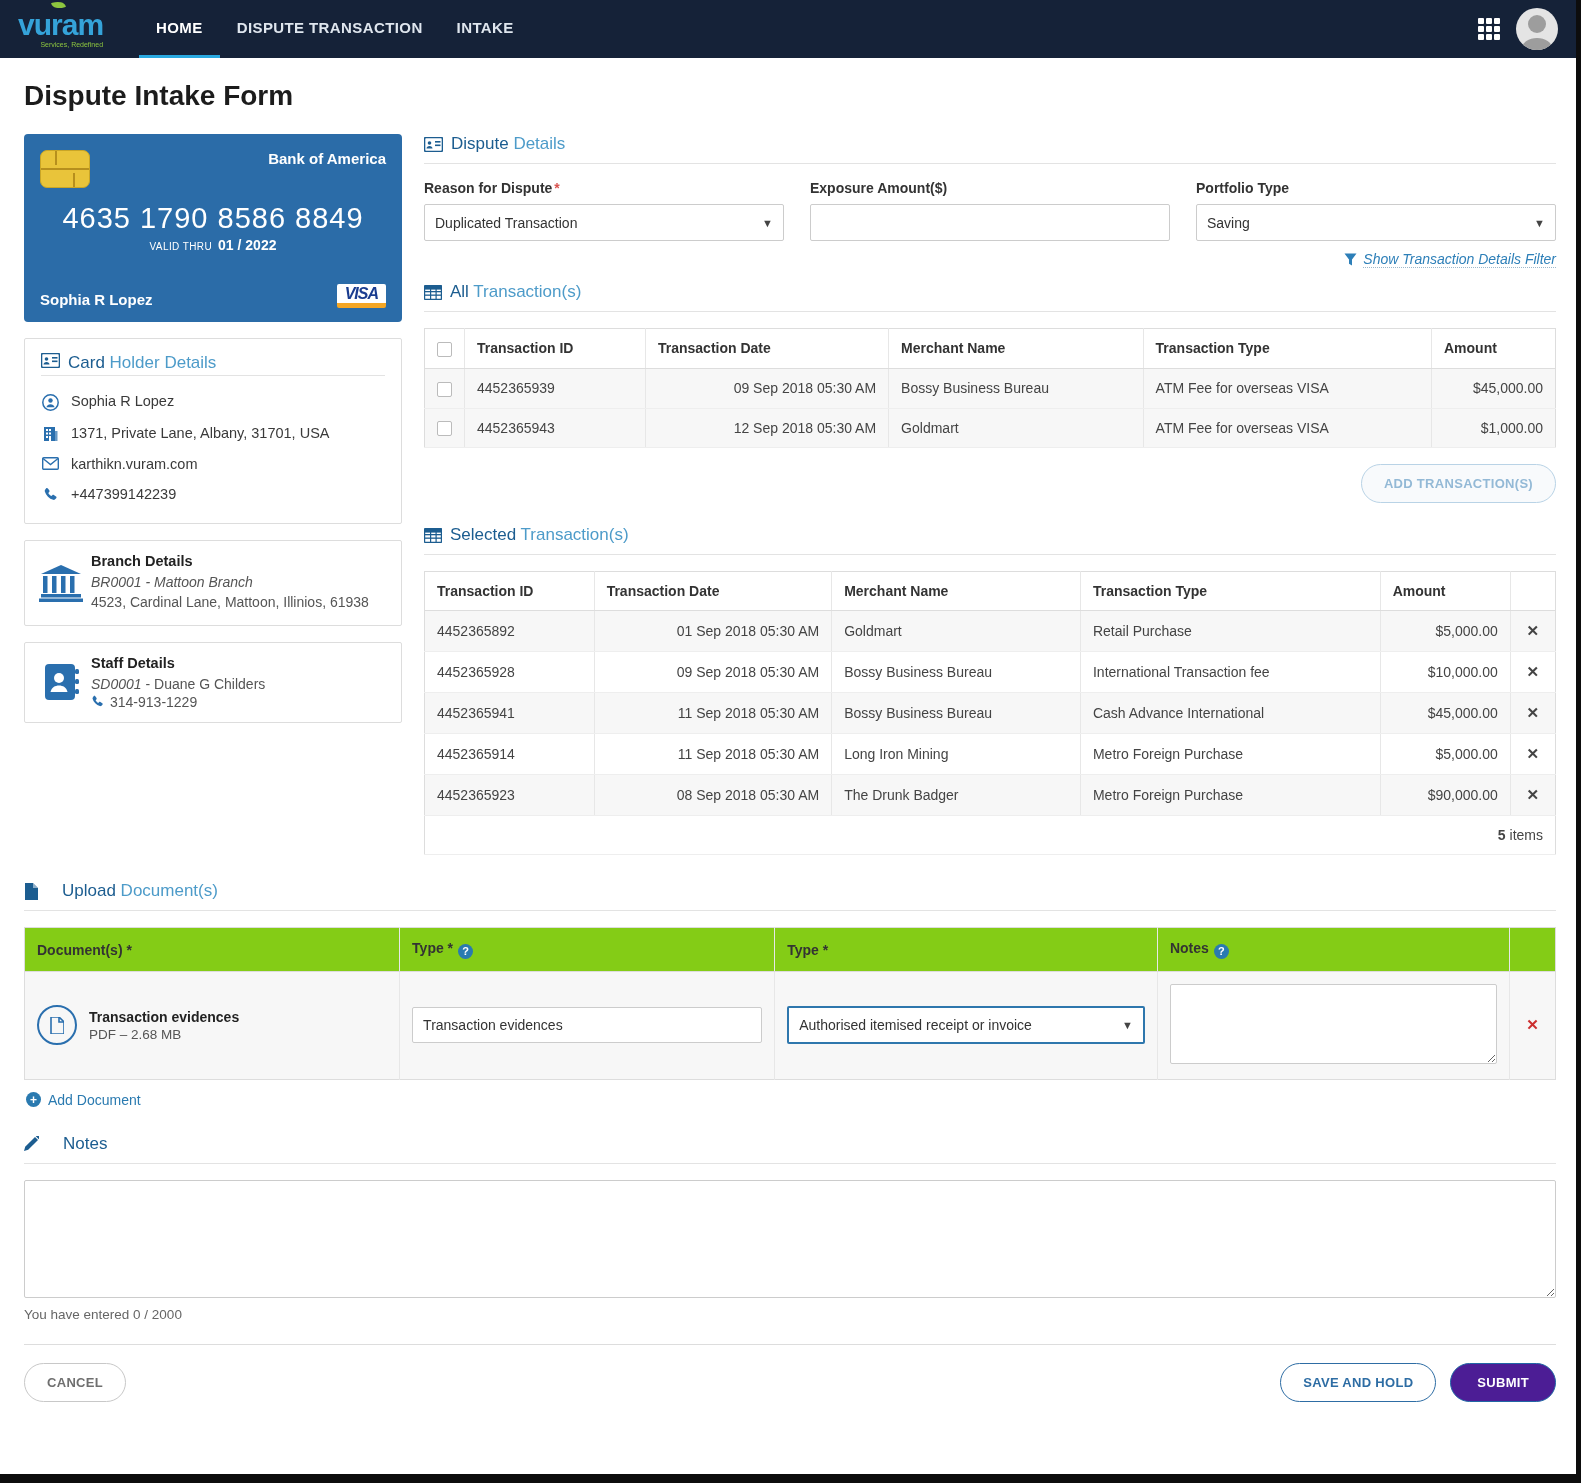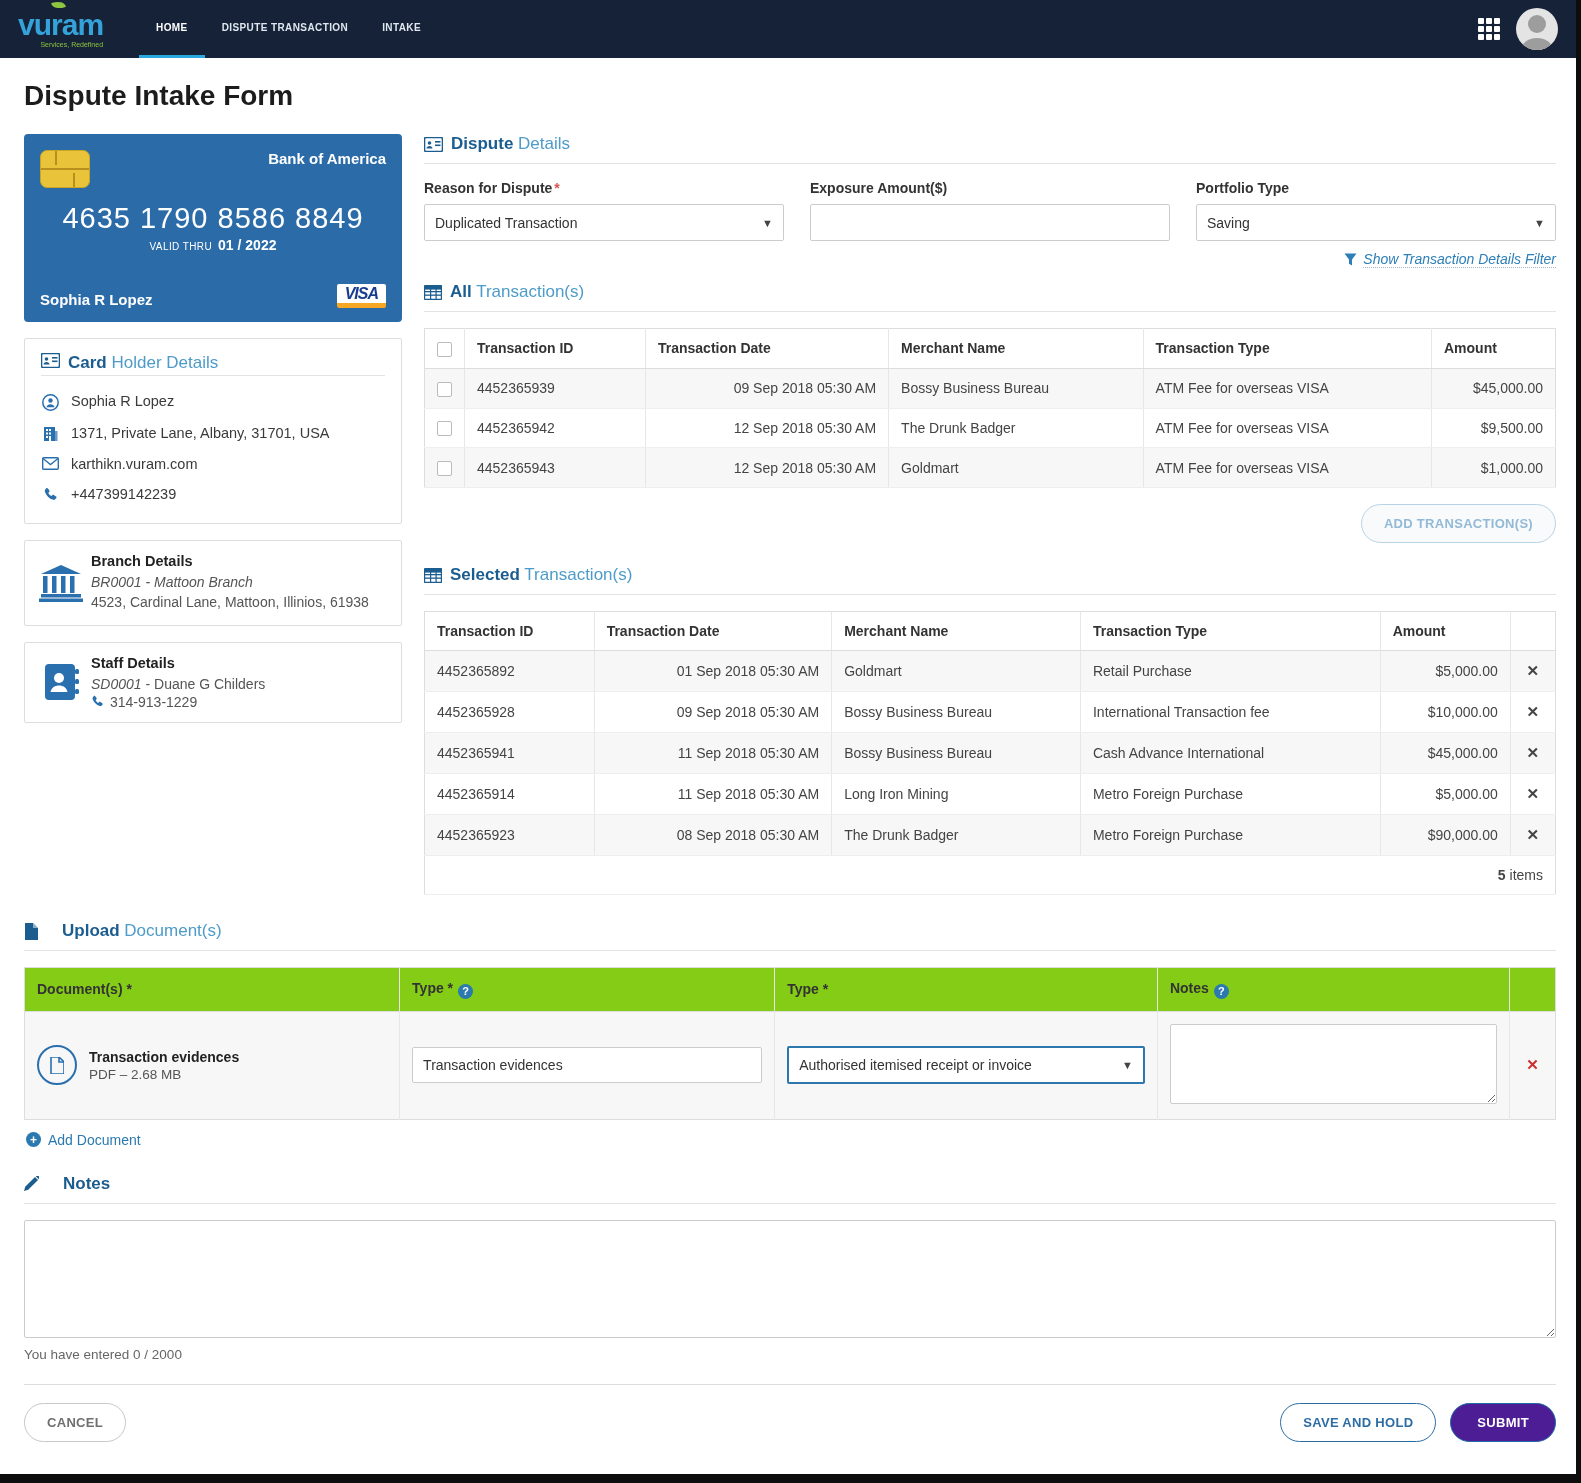--- a/index.html
+++ b/index.html
@@ -8,21 +8,21 @@
   .screen { width:1581px; min-height:1483px; background:#fff; border-right:5px solid #0d0d0d; border-bottom:9px solid #0d0d0d; overflow:hidden; }
 
   
   .navbar { background:#152238; height:58px; display:flex; align-items:center; padding:0 18px; }
   .brand { display:flex; flex-direction:column; margin-right:36px; line-height:1;align-items:flex-end; }
   .brand-word { font-size:30px; font-weight:bold; color:#35a3d9; letter-spacing:-1px; display:flex; align-items:flex-end; }
   .leaf-wrap { position:relative; }
   .leaf { position:absolute; top:-9px; left:1px; width:13px; height:8px; background:#8dc63f; border-radius:0 90% 0 90%; transform:rotate(-18deg); }
   .brand-tag { font-size:7px; color:#8dc63f; align-self:flex-end; margin-top:1px; }
   .nav-items { display:flex; height:100%; }
-  .nav-item { color:#dfe6ee; font-size:10px; font-weight:bold; letter-spacing:.4px; display:flex; align-items:center; padding:6px 17px; height:100%; border-bottom:3px solid transparent; cursor:pointer; }
+  .nav-item { color:#dfe6ee; font-size:15px; font-weight:bold; letter-spacing:.4px; display:flex; align-items:center; padding:6px 17px; height:100%; border-bottom:3px solid transparent; cursor:pointer; }
   .nav-item.active { color:#fff; border-bottom-color:#29a9e0; }
   .nav-right { margin-left:auto; display:flex; align-items:center; gap:16px; }
   .grid-icon { display:grid; grid-template-columns:repeat(3,6px); grid-gap:2px; cursor:pointer; }
   .grid-icon span { width:6px; height:6px; background:#fff; border-radius:1px; }
   .avatar { width:42px; height:42px; border-radius:50%; background:#e4e4e4; position:relative; overflow:hidden; cursor:pointer; }
   .avatar::before { content:""; position:absolute; top:7px; left:12px; width:18px; height:18px; border-radius:50%; background:#9d9d9d; }
   .avatar::after { content:""; position:absolute; bottom:-8px; left:6px; width:30px; height:20px; border-radius:50% 50% 0 0; background:#9d9d9d; }
 
   
   .page { padding:18px 20px 0 24px; }
@@ -42,21 +42,21 @@
   .cc-valid { text-align:center; margin-top:2px; font-size:13px; }
   .cc-valid .vt-label { font-size:10px; letter-spacing:.4px; margin-right:6px; }
   .cc-valid .vt-value { font-weight:bold; font-size:14px; }
   .cc-bottom { margin-top:auto; display:flex; justify-content:space-between; align-items:flex-end; }
   .cc-holder { font-weight:bold; font-size:15px; }
   .visa-logo { background:#fff; color:#1a3c8f; font-weight:bold; font-style:italic; font-size:16px; letter-spacing:-1px; padding:1px 8px 0; border-bottom:5px solid #f5a623; border-radius:2px; }
 
   
   .panel { border:1px solid #ddd; border-radius:2px; margin-top:16px; padding:14px 16px; }
   .panel-header { font-size:17px; display:flex; align-items:center; gap:8px; padding-bottom:2px; border-bottom:1px solid #e3e3e3; margin-bottom:10px; }
-  .hdr-strong { color:#1c5d90; font-weight:bold; }
+  .hdr-strong { color:#1c5d90; font-weight:normal; }
   .hdr-rest { color:#4d9bc9; }
   .detail-row { display:flex; align-items:flex-start; gap:12px; padding:7px 0; color:#3a3a3a; font-size:14.5px; }
   .dicon { color:#2a6fae; flex:0 0 18px; display:inline-flex; justify-content:center; margin-top:1px; }
   .mini-panel { border:1px solid #ddd; border-radius:2px; margin-top:16px; padding:12px 14px; display:flex; gap:8px; align-items:center; }
   .mini-icon { color:#2a6fae; flex:0 0 44px; display:flex; justify-content:center; }
   .mini-title { font-weight:bold; color:#222; margin-bottom:3px; font-size:14.5px; }
   .mini-line { color:#555; font-size:14px; line-height:1.45; }
   .italic { font-style:italic; }
   .phone-line { display:flex; align-items:center; gap:6px; color:#555; }
   .phone-line .dicon { flex:0 0 auto; margin:0; }
@@ -354,28 +354,20 @@
             </tr>
           </thead>
           <tbody>
             <tr class="stripe">
               <td><span class="cb"></span></td>
               <td>4452365939</td>
               <td class="r">09 Sep 2018 05:30 AM</td>
               <td>Bossy Business Bureau</td>
               <td>ATM Fee for overseas VISA</td>
               <td class="r">$45,000.00</td>
-            </tr>
-            <tr>
-              <td><span class="cb"></span></td>
-              <td>4452365942</td>
-              <td class="r">12 Sep 2018 05:30 AM</td>
-              <td>The Drunk Badger</td>
-              <td>ATM Fee for overseas VISA</td>
-              <td class="r">$9,500.00</td>
             </tr>
             <tr class="stripe">
               <td><span class="cb"></span></td>
               <td>4452365943</td>
               <td class="r">12 Sep 2018 05:30 AM</td>
               <td>Goldmart</td>
               <td>ATM Fee for overseas VISA</td>
               <td class="r">$1,000.00</td>
             </tr>
           </tbody>

